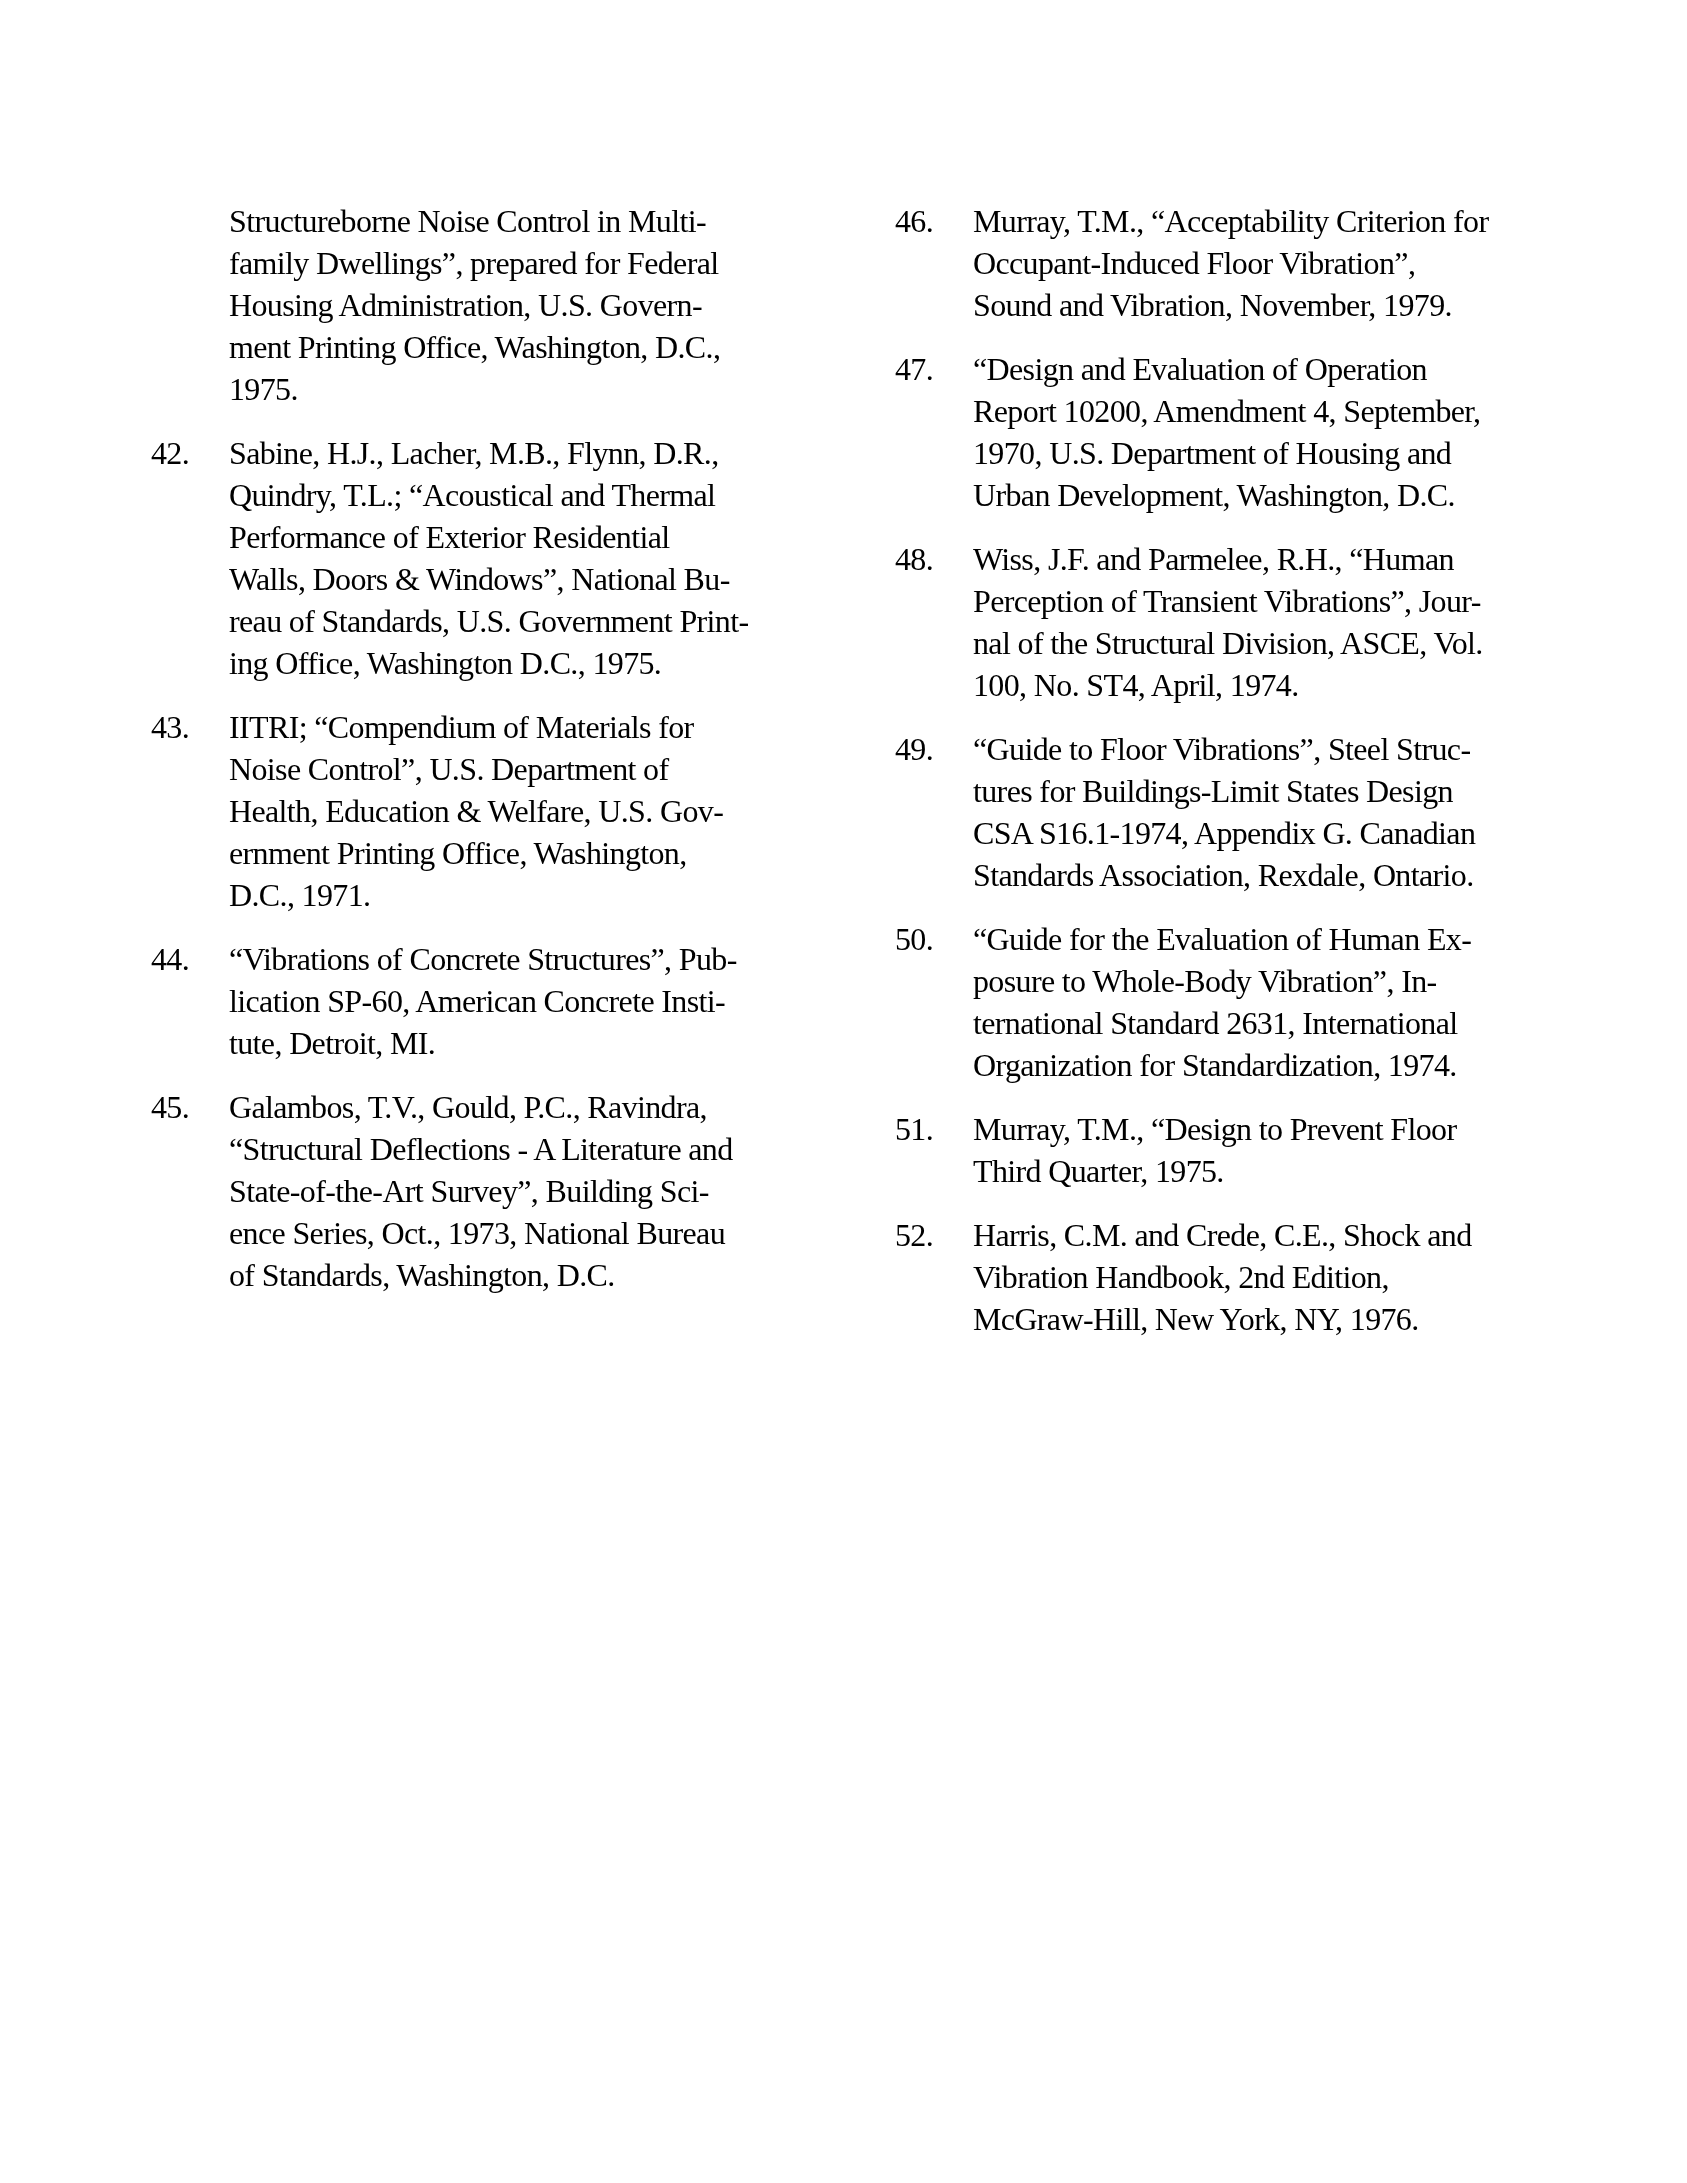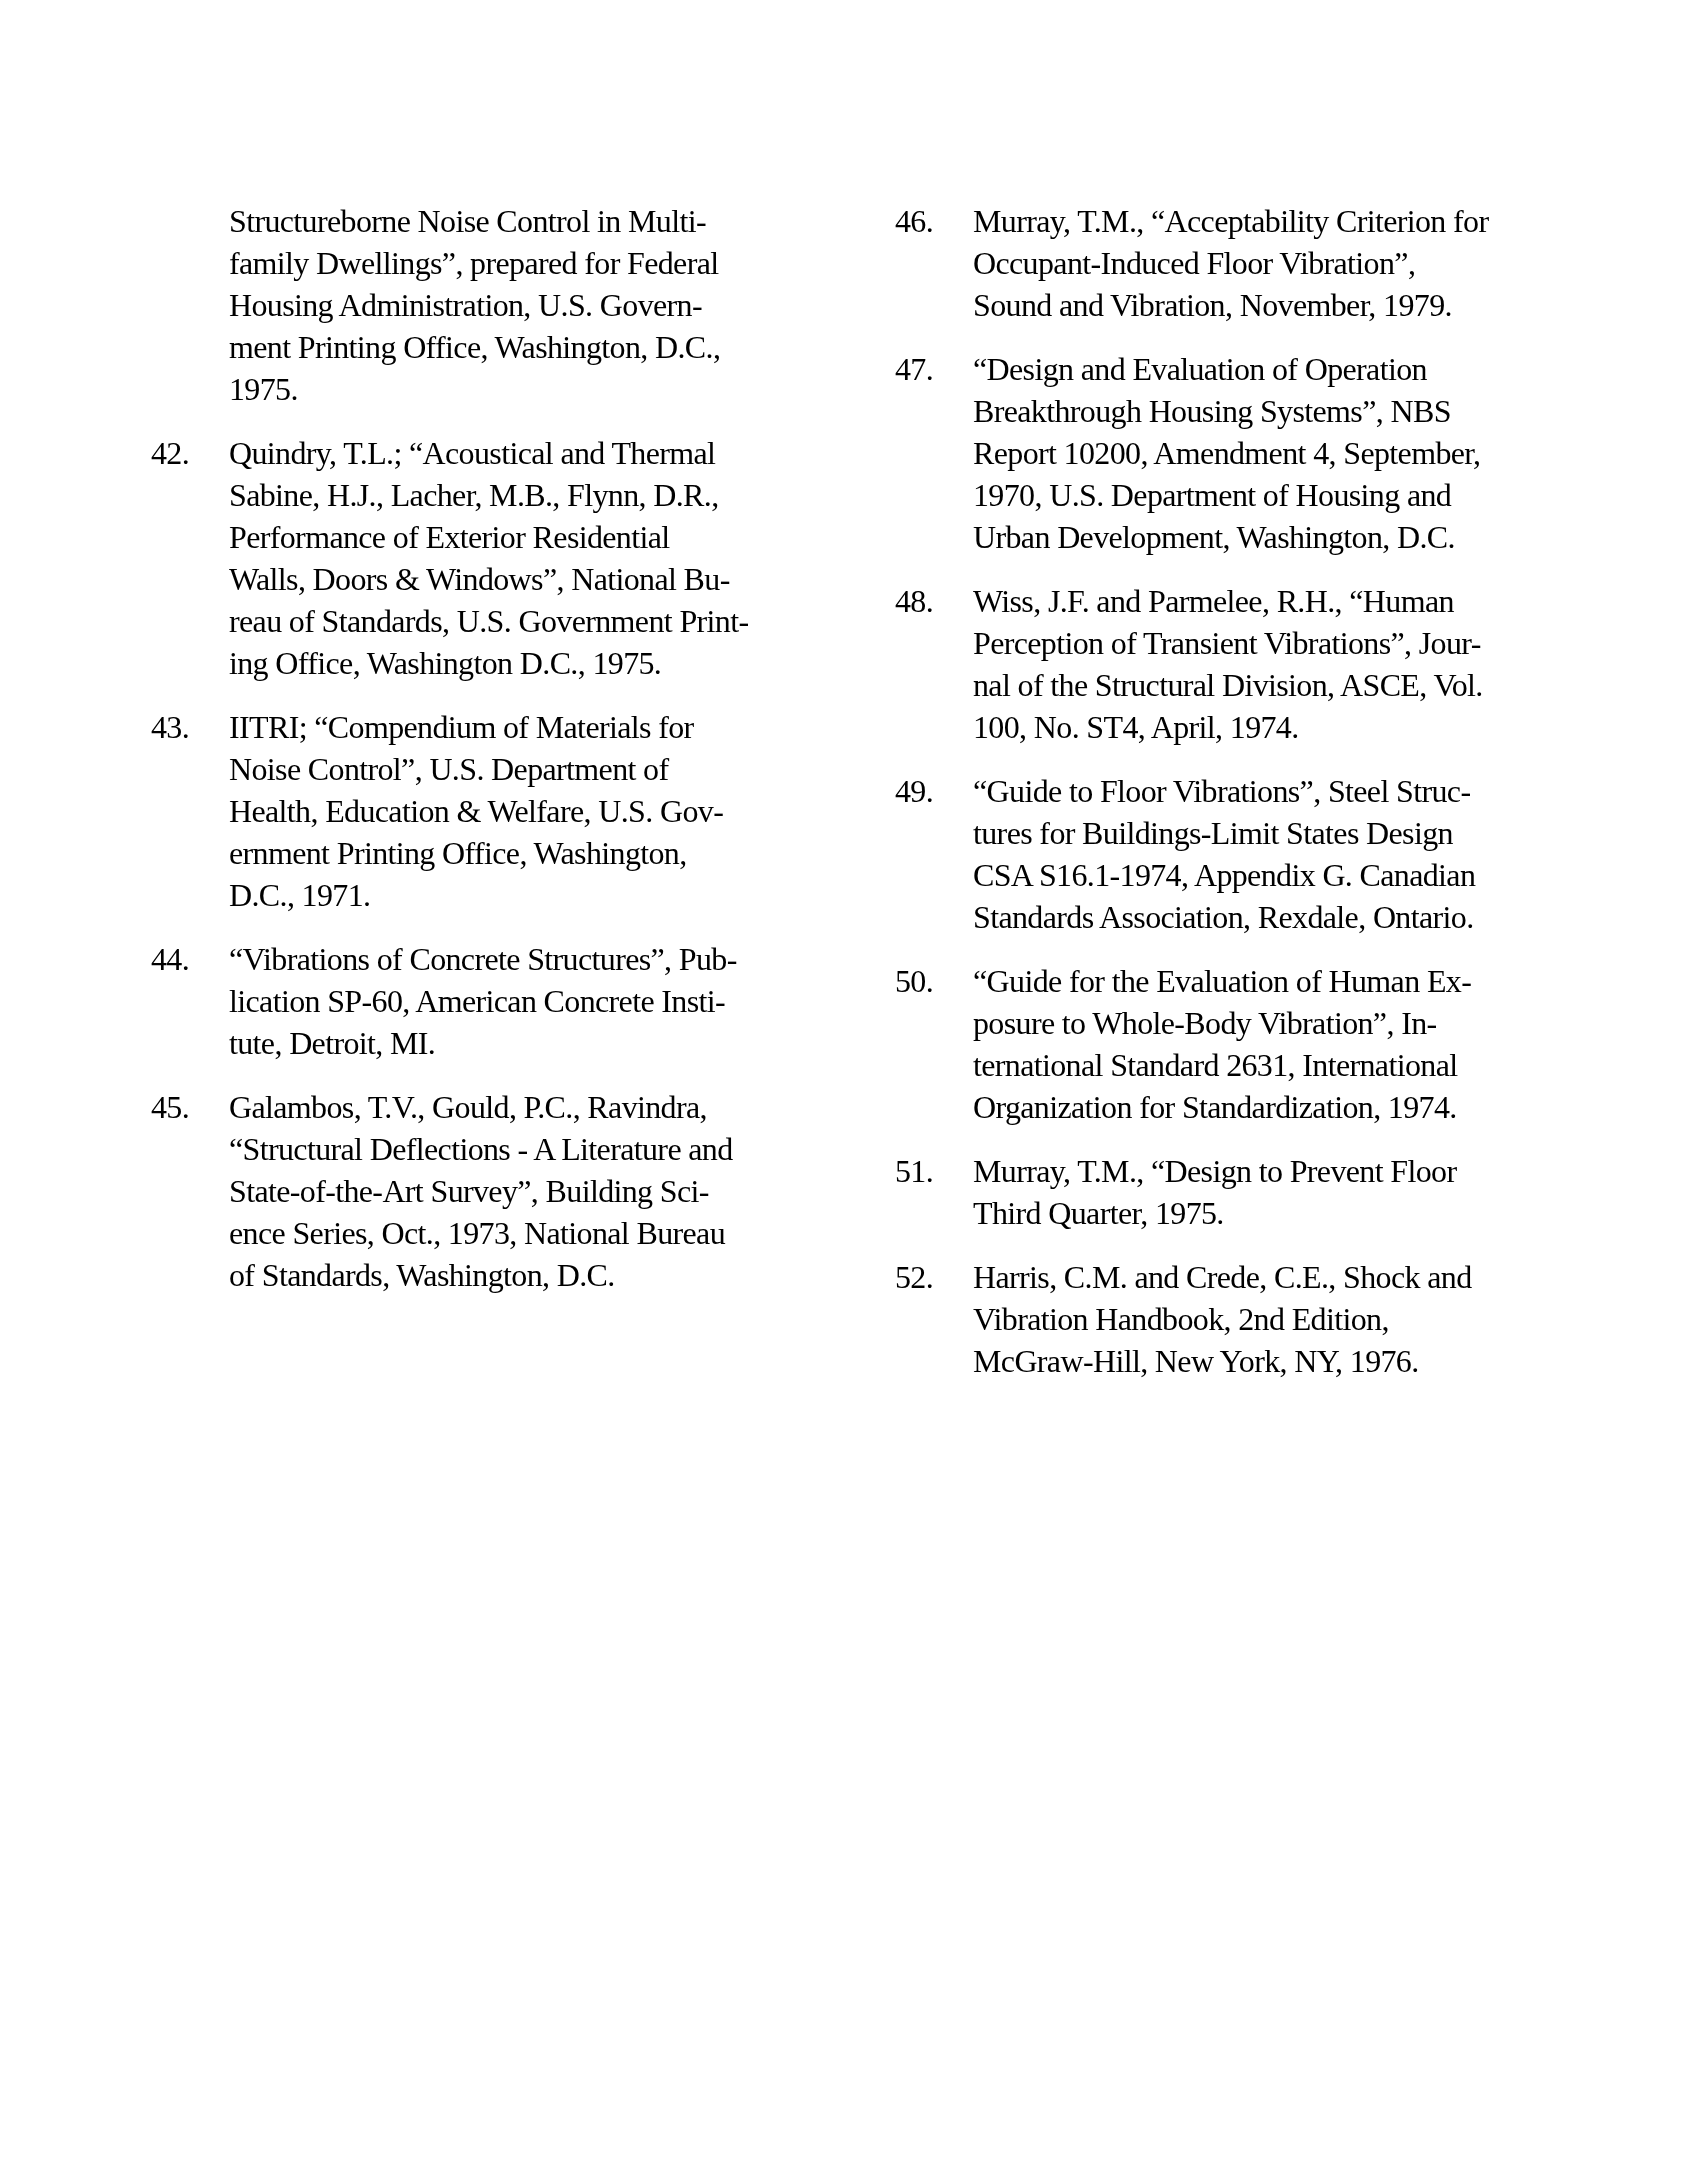--- a/index.html
+++ b/index.html
@@ -58,22 +58,22 @@
           <div class="ref-line"><span>Structureborne Noise Control in Multi-</span></div>
           <div class="ref-line"><span>family Dwellings”, prepared for Federal</span></div>
           <div class="ref-line"><span>Housing Administration, U.S. Govern-</span></div>
           <div class="ref-line"><span>ment Printing Office, Washington, D.C.,</span></div>
           <div class="ref-line"><span>1975.</span></div>
         </div>
       </div>
       <div class="ref-item">
         <span class="ref-number">42.</span>
         <div class="ref-body">
+          <div class="ref-line"><span>Sabine, H.J., Lacher, M.B., Flynn, D.R.,</span></div>
           <div class="ref-line"><span>Quindry, T.L.; “Acoustical and Thermal</span></div>
-          <div class="ref-line"><span>Sabine, H.J., Lacher, M.B., Flynn, D.R.,</span></div>
           <div class="ref-line"><span>Performance of Exterior Residential</span></div>
           <div class="ref-line"><span>Walls, Doors &amp; Windows”, National Bu-</span></div>
           <div class="ref-line"><span>reau of Standards, U.S. Government Print-</span></div>
           <div class="ref-line"><span>ing Office, Washington D.C., 1975.</span></div>
         </div>
       </div>
       <div class="ref-item">
         <span class="ref-number">43.</span>
         <div class="ref-body">
           <div class="ref-line"><span>IITRI; “Compendium of Materials for</span></div>
@@ -108,21 +108,20 @@
         <div class="ref-body">
           <div class="ref-line"><span>Murray, T.M., “Acceptability Criterion for</span></div>
           <div class="ref-line"><span>Occupant-Induced Floor Vibration”,</span></div>
           <div class="ref-line"><span>Sound and Vibration, November, 1979.</span></div>
         </div>
       </div>
       <div class="ref-item">
         <span class="ref-number">47.</span>
         <div class="ref-body">
           <div class="ref-line"><span>“Design and Evaluation of Operation</span></div>
-          <div class="ref-line"><span>Breakthrough Housing Systems”, NBS</span></div>
           <div class="ref-line"><span>Report 10200, Amendment 4, September,</span></div>
           <div class="ref-line"><span>1970, U.S. Department of Housing and</span></div>
           <div class="ref-line"><span>Urban Development, Washington, D.C.</span></div>
         </div>
       </div>
       <div class="ref-item">
         <span class="ref-number">48.</span>
         <div class="ref-body">
           <div class="ref-line"><span>Wiss, J.F. and Parmelee, R.H., “Human</span></div>
           <div class="ref-line"><span>Perception of Transient Vibrations”, Jour-</span></div>

